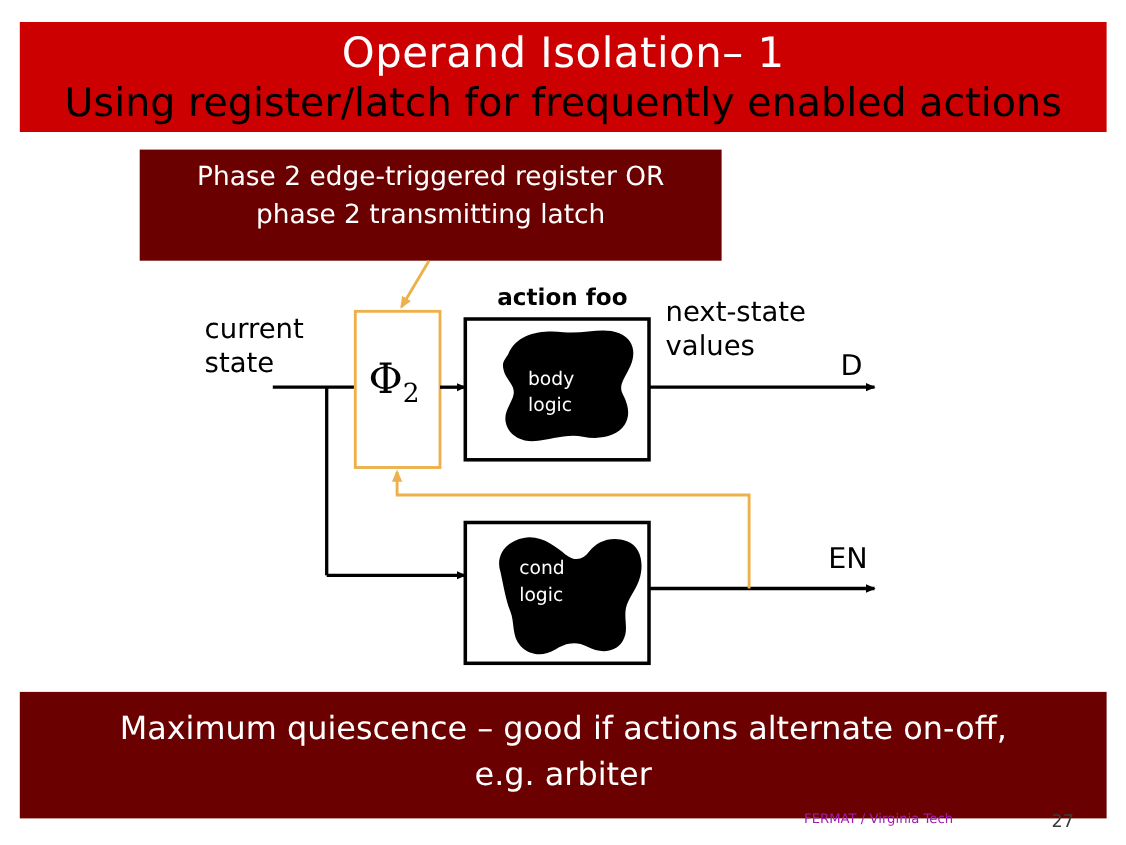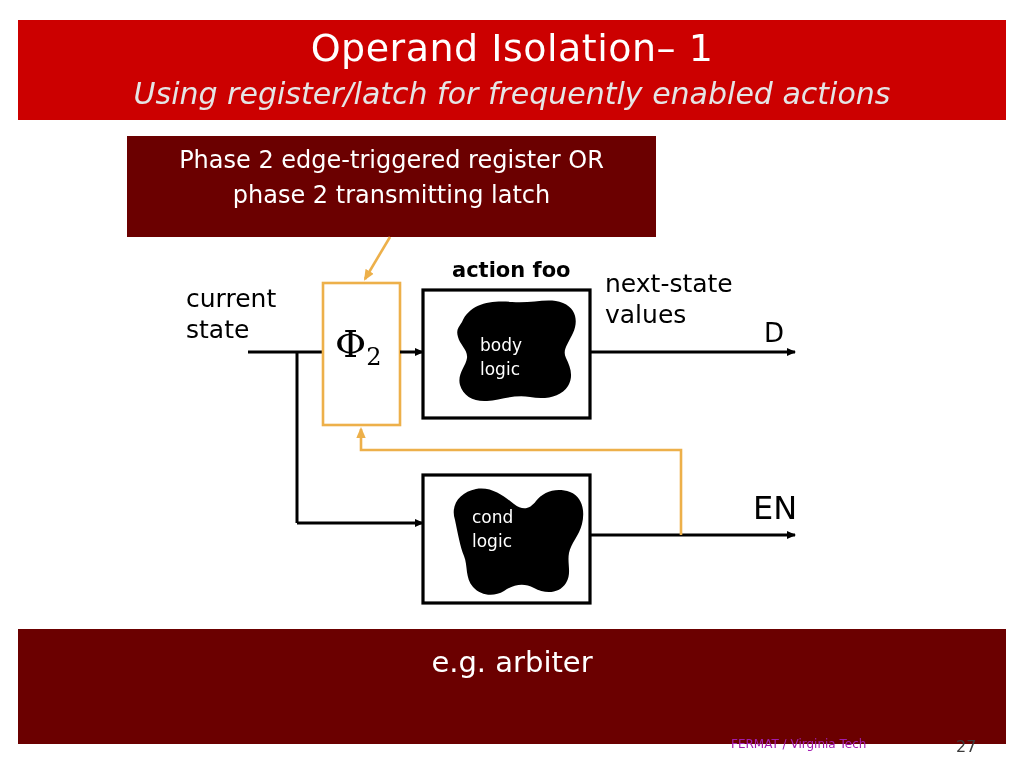--- a/index.html
+++ b/index.html
@@ -40,26 +40,25 @@
   }
   #title-main {
     color: #ffffff;
     font-size: 38px;
     line-height: 52px;
     font-weight: 400;
     letter-spacing: 0.5px;
     white-space: nowrap;
   }
   #title-sub {
-    color: #e5e5e5;
-    font-size: 30px;
+    color: #000000;
+    font-size: 36px;
     line-height: 40px;
     font-weight: 400;
     white-space: nowrap;
-    font-style: italic;
   }
 
   
   #callout-box {
     position: absolute;
     left: 127px;
     top: 136px;
     width: 529px;
     height: 101px;
     background: #6B0000;
@@ -138,21 +137,21 @@
   }
   #label-current-state { left: 186px; top: 283px; }
   #label-next-state    { left: 605px; top: 268px; }
   #label-enable        { left: 605px; top: 552px; }
   #label-action-foo {
     left: 452px; top: 255px;
     font-size: 21px;
     font-weight: bold;
   }
   #label-D  { left: 764px; top: 318px; font-size: 26px; }
-  #label-EN { left: 753px; top: 493px; font-size: 32px; }
+  #label-EN { left: 753px; top: 493px; font-size: 26px; }
 
   .phi-label {
     position: absolute;
     left: 335px;
     top: 322px;
     color: #000000;
     font-size: 38px;
     font-family: "DejaVu Serif", serif;
     white-space: nowrap;
   }
@@ -256,19 +255,20 @@
     <div>body</div>
     <div>logic</div>
   </div>
 
   <div class="blob-label" id="label-cond-logic">
     <div>cond</div>
     <div>logic</div>
   </div>
 
   <div id="bottom-banner">
+    <div class="bottom-line">Maximum quiescence – good if actions alternate on-off,</div>
     <div class="bottom-line">e.g. arbiter</div>
   </div>
 
   <div id="footer-text">FERMAT / Virginia Tech</div>
   <div id="footer-page">27</div>
 
 </div>
 
 </body></html>

